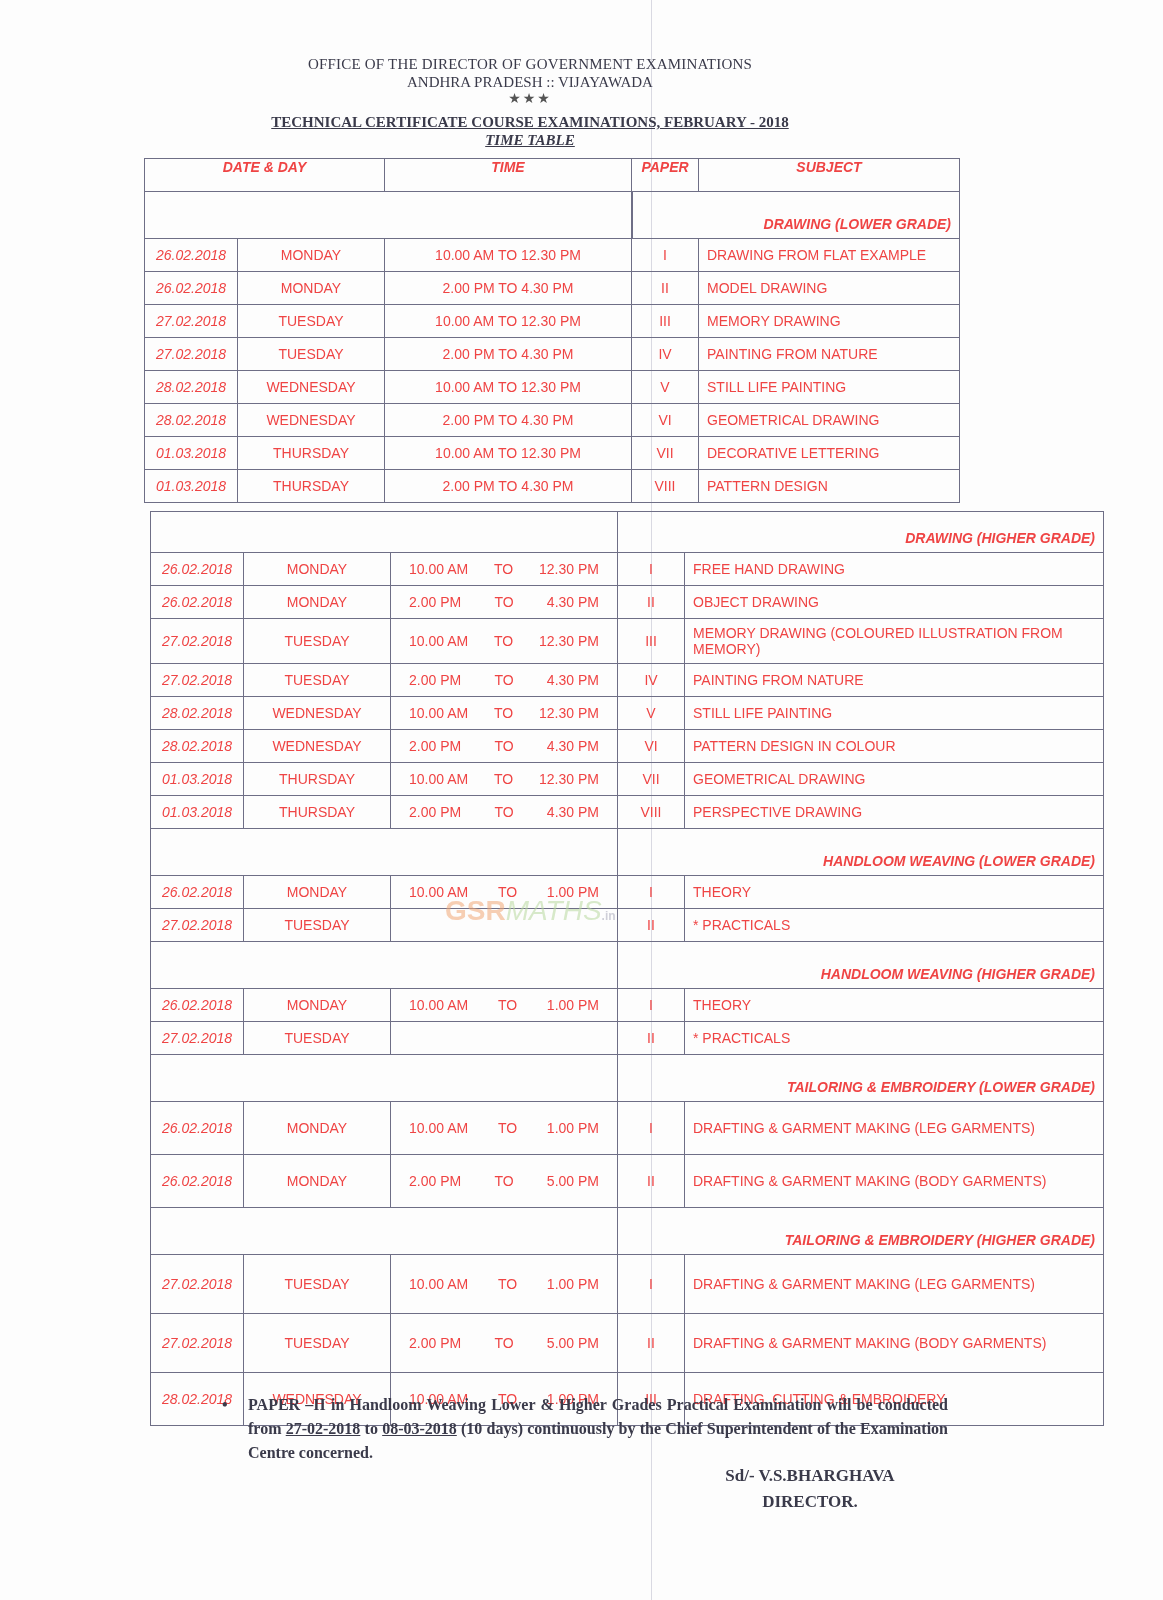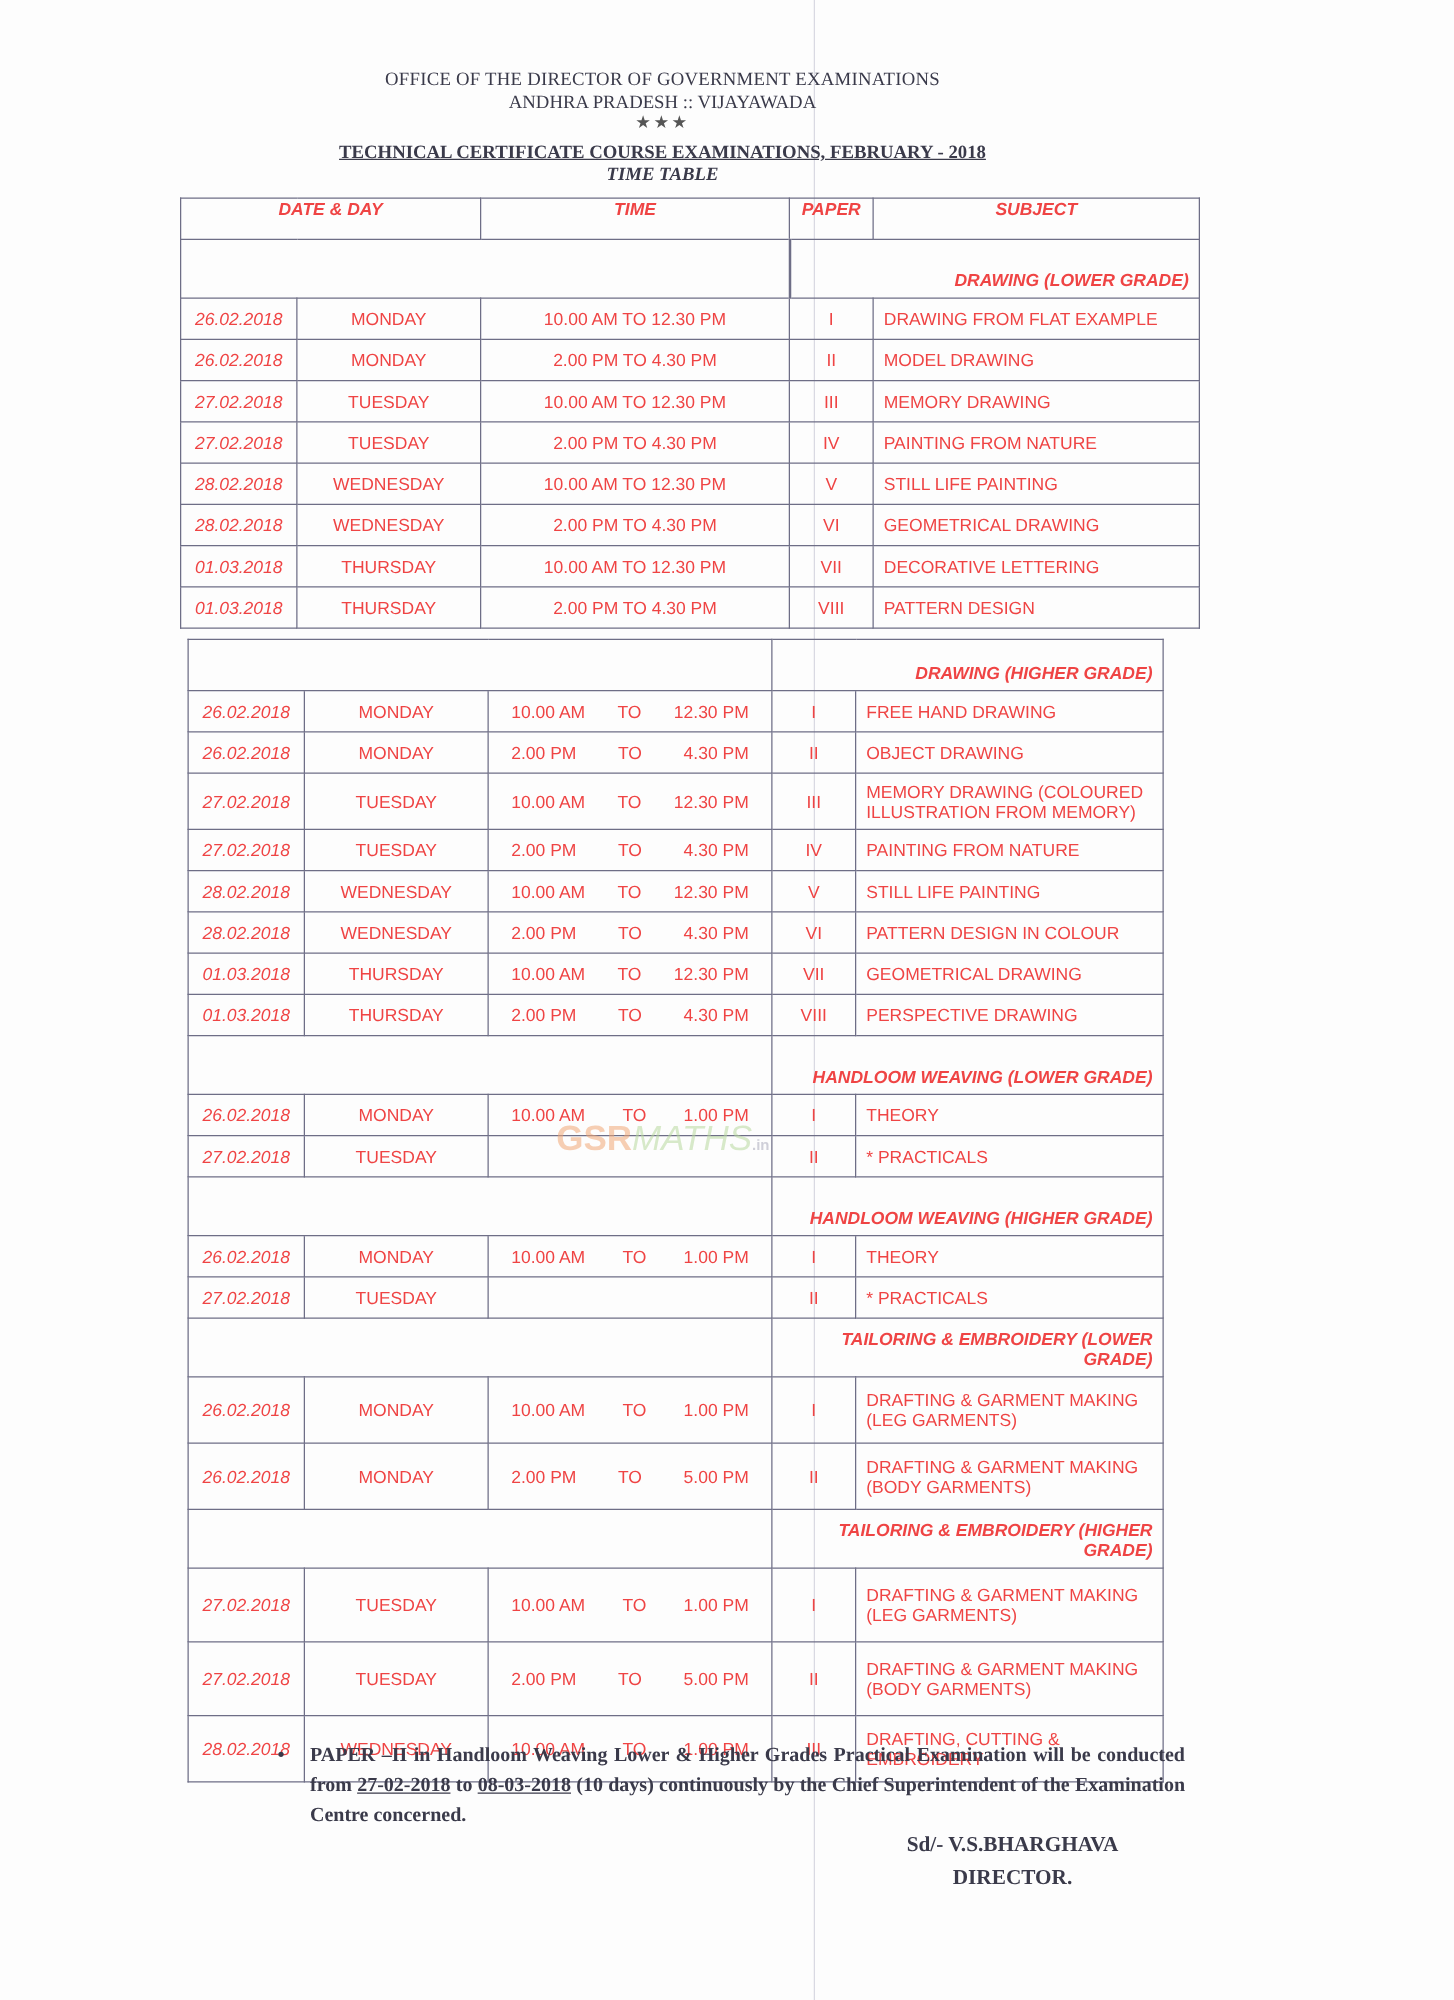--- a/index.html
+++ b/index.html
@@ -7,21 +7,21 @@
     width:1163px; height:1600px; background:#fdfdfd; position:relative; overflow:hidden;
     font-family:"Liberation Sans", sans-serif; color:#4a4a6a;
   }
   .fold { position:absolute; left:651px; top:0; width:1px; height:1600px; background:#d9d9e2; }
   .header { position:absolute; top:55px; left:0; width:1060px; text-align:center;
     font-family:"Liberation Serif", serif; color:#3a3a4a; }
   .header .l1 { font-size:15px; line-height:18px; letter-spacing:0.2px; }
   .header .l2 { font-size:15px; line-height:18px; }
   .header .stars { font-size:14px; line-height:16px; color:#555; letter-spacing:2px; }
   .header .title { font-size:15px; font-weight:bold; text-decoration:underline; margin-top:6px; line-height:18px; }
-  .header .tt { font-size:15px; font-weight:bold; font-style:italic; line-height:18px; }
+  .header .tt { font-size:15px; font-weight:bold; font-style:italic; text-decoration:underline; line-height:18px; }
 
   table.tt-table { position:absolute; border-collapse:collapse; font-size:14px; color:#ef4444; }
   table.tt-table td { border:1px solid #6e6e86; padding:0 8px; height:32px; }
   .c-date { width:76px; text-align:center;font-style:italic; }
   .c-day { width:130px; text-align:center; }
   .c-time { text-align:center; }
   .c-paper { width:50px; text-align:center; }
   .c-sub { text-align:left; }
   .sect td.sect-title { text-align:right; font-style:italic; font-weight:bold; height:40px; vertical-align:bottom; padding-bottom:6px; }
   .hdr td { height:46px; text-align:center; font-style:italic; font-weight:bold; vertical-align:top; padding-top:8px; }
@@ -116,21 +116,21 @@
       <tr>
         <td class="c-date" style="height:32px">01.03.2018</td>
         <td class="c-day">THURSDAY</td>
         <td class="c-time" style="width:230px">2.00 PM TO  4.30 PM</td>
         <td class="c-paper">VIII</td>
         <td class="c-sub">PATTERN DESIGN</td>
       </tr>
     </tbody>
 </table>
 
-<table class="tt-table" style="left:150px; top:511px; width:781px;border-radius:17px;">
+<table class="tt-table" style="left:150px; top:511px; width:954px;border-radius:17px;">
   <tbody>
       <tr class="sect">
     <td colspan="3"></td>
     <td colspan="2" class="sect-title" style="height:34px">DRAWING (HIGHER GRADE)</td>
   </tr>
   </tbody>
     <tbody id="sec1">
       <tr>
         <td class="c-date" style="height:32px">26.02.2018</td>
         <td class="c-day">MONDAY</td>

